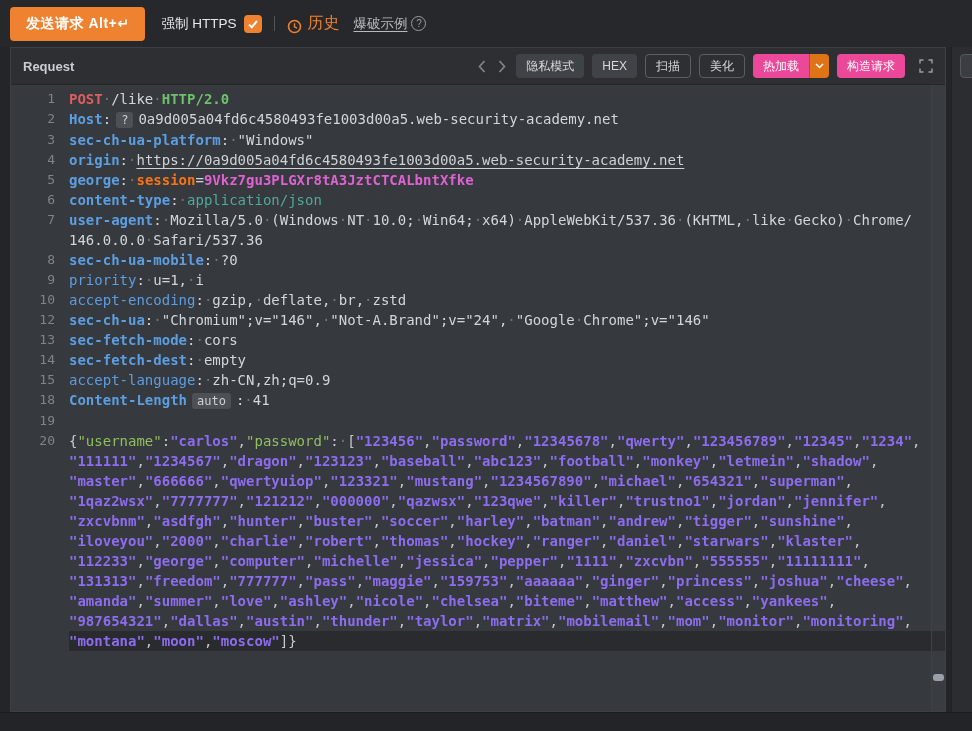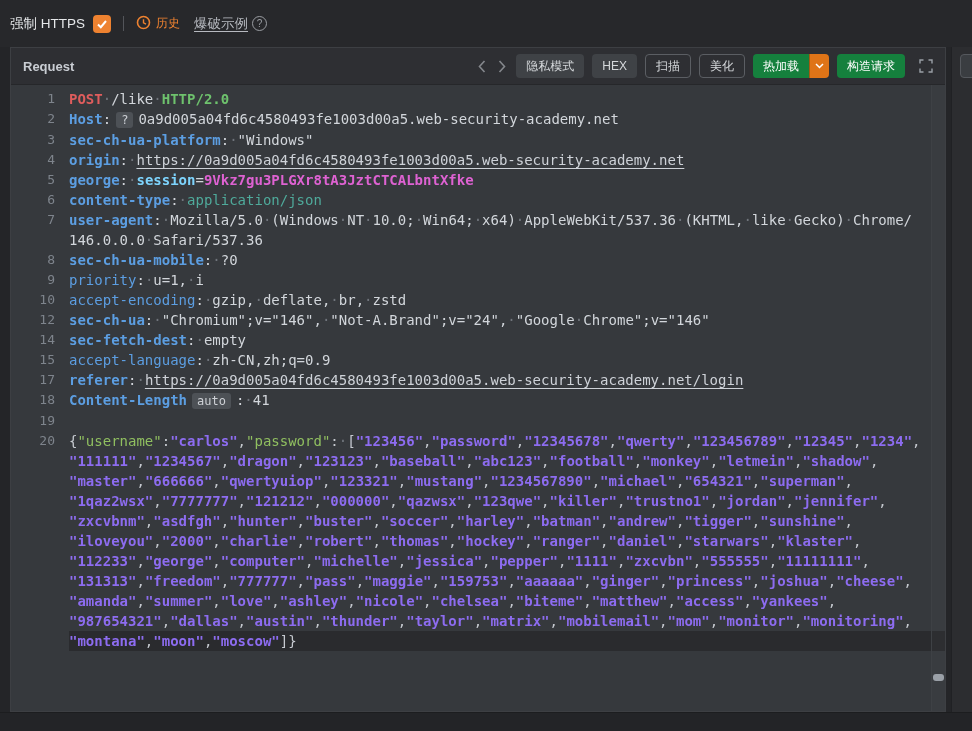--- a/index.html
+++ b/index.html
@@ -5,46 +5,46 @@
   * { margin:0; padding:0; box-sizing:border-box; }
   html,body { width:972px; height:731px; overflow:hidden; background:#242528;
               font-family:"Liberation Sans","DejaVu Sans",sans-serif; }
 
   
   .topbar { position:absolute; top:0; left:0; right:0; height:47px; background:#27282b;
             display:flex; align-items:center; padding-left:10px; }
   .btn-send { background:#ee8230; color:#fff; font-weight:bold; font-size:14px;
               border:none; border-radius:4px; padding:8px 16px; letter-spacing:.5px;
               font-family:"Liberation Sans","DejaVu Sans",sans-serif; }
-  .https-group { display:flex; align-items:flex-start; }
+  .https-group { display:flex; align-items:flex-start; margin-left:16px; }
   .https-label { color:#e6e8ea; font-size:13.5px; }
   .checkbox { width:18px; height:18px; background:#ee8230; border-radius:4px; margin-left:8px;
               display:inline-flex; align-items:center; justify-content:center; }
   .vdiv { width:1px; height:15px; background:#53555a; margin:0 12px; }
-  .history { display:inline-flex; align-items:flex-start; gap:5px; color:#ee8230; font-size:12px; }
+  .history { display:inline-flex; align-items:flex-end; gap:5px; color:#ee8230; font-size:16px; }
   .blast { color:#b7bac0; font-size:13.5px; margin-left:14px; text-decoration:underline;
            text-underline-offset:3px; }
   .help { width:15px; height:15px; border:1px solid #9a9da2; border-radius:50%; color:#9a9da2;
           font-size:10px; display:inline-flex; align-items:center; justify-content:center;
           margin-left:4px; }
 
   
   .request-panel { position:absolute; top:47px; left:10px; width:936px; bottom:19px;
                    border:1px solid #3d3f43; display:flex; flex-direction:column; }
   .panel-header { flex:0 0 37px; background:#2e2f33; border-bottom:1px solid #26272a;
                   display:flex; align-items:center; padding:0 12px; }
   .panel-title { color:#c9cdd3; font-size:13px; font-weight:bold; }
   .header-controls { margin-left:auto; display:flex; align-items:center; gap:8px; }
   .nav { display:inline-flex; padding:2px; }
   .hbtn { height:24px; padding:0 10px; border-radius:4px; font-size:12px; display:inline-flex;
           align-items:center; justify-content:center; border:none;
           font-family:"Liberation Sans","DejaVu Sans",sans-serif; }
   .hbtn.dark { background:#3f4246; color:#d5d8db; }
   .hbtn.outline { background:transparent; border:1px solid #5b5e63; color:#d5d8db; }
-  .hbtn.orange { background:#15803d; color:#fff; }
+  .hbtn.orange { background:#ec4899; color:#fff; }
   .split-btn { display:inline-flex; }
   .split-btn .main { border-radius:4px 0 0 4px; }
   .split-btn .caret { border-radius:0 4px 4px 0; width:20px; padding:0; background:#df7417;
                       border-left:1px solid rgba(0,0,0,.25); }
   .expand { margin-left:6px; display:inline-flex; }
 
   
   .editor { flex:1; background:#36393d; position:relative; overflow:hidden;
             font-family:"DejaVu Sans Mono","Liberation Mono",monospace; }
   .lines { padding-top:4px; }
@@ -58,21 +58,21 @@
   .code { flex:1; min-height:20px; line-height:20px; font-size:14px; padding-right:24px;
           color:#d2d6db; }
   .tk { white-space:pre; }
   .tk.method { color:#e05d5d; font-weight:bold; }
   .tk.proto  { color:#6ec26d; font-weight:bold; }
   .tk.hname  { color:#5c9ee2; font-weight:bold; }
   .tk.hname2 { color:#5c9ee2; }
   .tk.text   { color:#d2d6db; }
   .tk.dot    { color:#70757c; }
   .tk.link   { color:#ced2d8; text-decoration:underline; text-underline-offset:3px; }
-  .tk.okey   { color:#7dd3fc; font-weight:bold; }
+  .tk.okey   { color:#f97316; font-weight:bold; }
   .tk.pink   { color:#de62d2; font-weight:bold; }
   .tk.teal   { color:#4faa9b; }
   .tk.jkey   { color:#90bf60; }
   .tk.jstr   { color:#8d6cf0; font-weight:bold; }
   .tk.punct  { color:#c6cad0; }
   .tk.badge  { background:#4d5156; color:#cdd0d5; border-radius:3px; padding:1px 5px;
                margin:0 5px; font-size:12px; white-space:pre; }
 
   .scrollcol { position:absolute; top:0; bottom:0; right:0; width:14px;
                border-left:1px solid #3e4145; background:rgba(255,255,255,.015); }
@@ -86,20 +86,21 @@
                 border-radius:4px; background:#3a3d41; }
 
   
   .bottom-strip { position:absolute; bottom:0; left:0; right:0; height:19px;
                   background:#232427; border-top:1px solid #1c1d1f; }
 </style>
 </head>
 <body>
 
 <div class="topbar">
+  <button class="btn-send">发送请求 Alt+↵</button>
 
   <div class="https-group">
     <span class="https-label">强制 HTTPS</span>
     <span class="checkbox">
       <svg width="12" height="12" viewBox="0 0 12 12">
         <polyline points="2,6.5 4.8,9.2 10,3" fill="none" stroke="#ffffff" stroke-width="2"></polyline>
       </svg>
     </span>
   </div>
 
@@ -198,30 +199,30 @@
         </div>
         <div class="ed-line">
           <span class="gutter">10</span>
           <span class="code"><span class="tk hname2">accept-encoding</span><wbr><span class="tk text">:</span><wbr><span class="tk dot">·</span><wbr><span class="tk text">gzip,</span><wbr><span class="tk dot">·</span><wbr><span class="tk text">deflate,</span><wbr><span class="tk dot">·</span><wbr><span class="tk text">br,</span><wbr><span class="tk dot">·</span><wbr><span class="tk text">zstd</span><wbr></span>
         </div>
         <div class="ed-line">
           <span class="gutter">12</span>
           <span class="code"><span class="tk hname">sec-ch-ua</span><wbr><span class="tk text">:</span><wbr><span class="tk dot">·</span><wbr><span class="tk text">"Chromium";v="146",</span><wbr><span class="tk dot">·</span><wbr><span class="tk text">"Not-A.Brand";v="24",</span><wbr><span class="tk dot">·</span><wbr><span class="tk text">"Google</span><wbr><span class="tk dot">·</span><wbr><span class="tk text">Chrome";v="146"</span><wbr></span>
         </div>
         <div class="ed-line">
+          <span class="gutter">13</span>
+          <span class="code"><span class="tk hname">sec-fetch-mode</span><wbr><span class="tk text">:</span><wbr><span class="tk dot">·</span><wbr><span class="tk text">cors</span><wbr></span>
+        </div>
+        <div class="ed-line">
           <span class="gutter">14</span>
           <span class="code"><span class="tk hname">sec-fetch-dest</span><wbr><span class="tk text">:</span><wbr><span class="tk dot">·</span><wbr><span class="tk text">empty</span><wbr></span>
         </div>
         <div class="ed-line">
           <span class="gutter">15</span>
           <span class="code"><span class="tk hname2">accept-language</span><wbr><span class="tk text">:</span><wbr><span class="tk dot">·</span><wbr><span class="tk text">zh-CN,zh;q=0.9</span><wbr></span>
-        </div>
-        <div class="ed-line">
-          <span class="gutter">17</span>
-          <span class="code"><span class="tk hname">referer</span><wbr><span class="tk text">:</span><wbr><span class="tk dot">·</span><wbr><span class="tk link">https://0a9d005a04fd6c4580493fe1003d00a5.web-security-academy.net/login</span><wbr></span>
         </div>
         <div class="ed-line">
           <span class="gutter">18</span>
           <span class="code"><span class="tk hname">Content-Length</span><wbr><span class="tk badge">auto</span><wbr><span class="tk text">:</span><wbr><span class="tk dot">·</span><wbr><span class="tk text">41</span><wbr></span>
         </div>
         <div class="ed-line">
           <span class="gutter">19</span>
           <span class="code"></span>
         </div>
         <div class="ed-line active">

